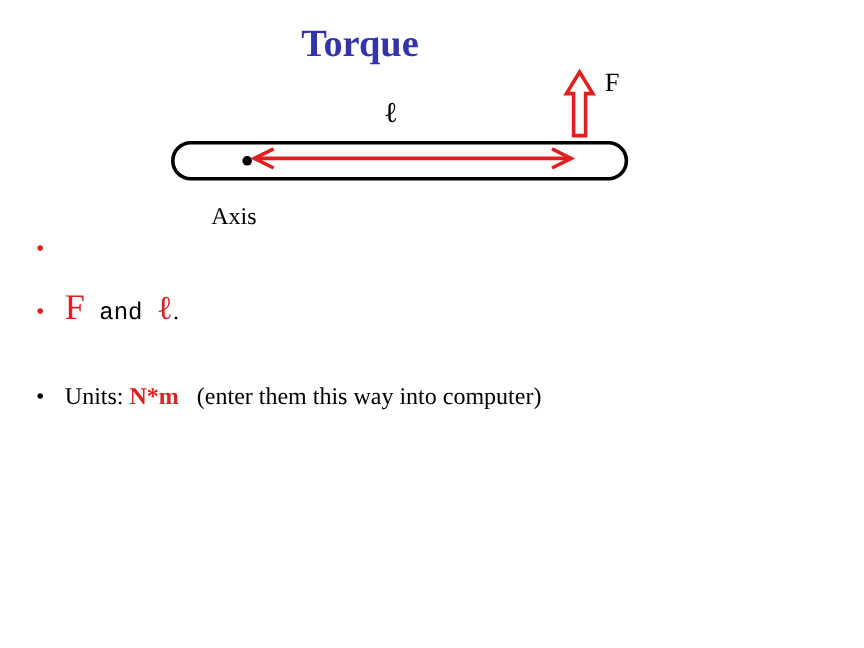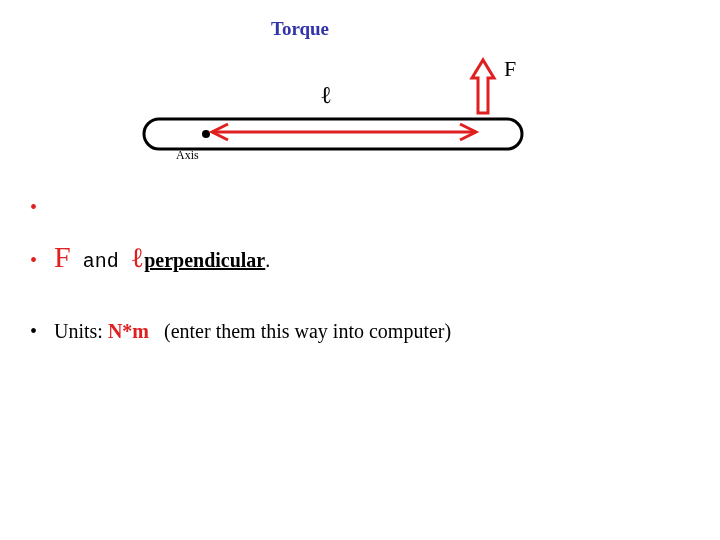--- a/index.html
+++ b/index.html
@@ -1,17 +1,17 @@
 <!DOCTYPE html>
 <html><head>
 <meta charset="utf-8">
 <style>
   html,body{margin:0;padding:0;background:#ffffff;}
   body{width:720px;height:540px;position:relative;overflow:hidden;font-family:"Liberation Serif",serif;color:#000;}
-  .title{position:absolute;left:0;top:18px;width:600px;text-align:center;font-size:19px;font-weight:bold;color:#3333aa;}
+  .title{position:absolute;left:0;top:18px;width:600px;text-align:center;font-size:32px;font-weight:bold;color:#3333aa;}
   .diagram{position:absolute;left:0;top:0;width:720px;height:200px;}
   .lbl{position:absolute;font-size:22px;color:#000;}
   .bullets{position:absolute;left:30px;top:196px;}
   .row{position:relative;display:flex;align-items:baseline;}
   .dot{display:inline-block;width:24px;}
   .red{color:#e02020;}
   .b1{font-size:28px;height:44px;}
   .b2{font-size:20px;height:44px;}
   .b3{font-size:20px;height:36px;}
   .big{font-size:30px;}
@@ -30,32 +30,31 @@
   <g stroke="#e02020" stroke-width="3" fill="none">
     <line x1="212" y1="132" x2="476" y2="132"></line>
     <polyline points="228,124 212,132 228,140"></polyline>
     <polyline points="460,124 476,132 460,140"></polyline>
   </g>
   <path d="M478,113 L478,78 L472,78 L483,60 L494,78 L488,78 L488,113 Z" fill="#fff" stroke="#e02020" stroke-width="3"></path>
 </svg>
 
 <div class="lbl" style="left:504px;top:56px;">F</div>
 <div class="lbl" style="left:320px;top:82px;font-size:24px;">ℓ</div>
-<div class="lbl" style="left:176px;top:148px;font-size:12px;">Axis</div>
+<div class="lbl" style="left:176px;top:170px;font-size:20px;">Axis</div>
 
 <div class="bullets">
   <div class="row b1">
     <span class="dot red" style="font-size:20px;">•</span>
   </div>
   <div class="row b2">
     <span class="dot red">•</span>
     <span class="red big">F</span>
     <span style="white-space:pre;font-family:Liberation Mono, monospace;"> and </span>
     <span class="red ell">ℓ</span>
-    <span class="perp">perpendicular</span>
     <span>.</span>
   </div>
   <div class="row b3">
     <span class="dot">•</span>
     <span style="white-space:pre;">Units: </span>
     <span class="red nm">N*m</span>
     <span style="white-space:pre;margin-top:36px;">   (enter them this way into computer)</span>
   </div>
 </div>
 

